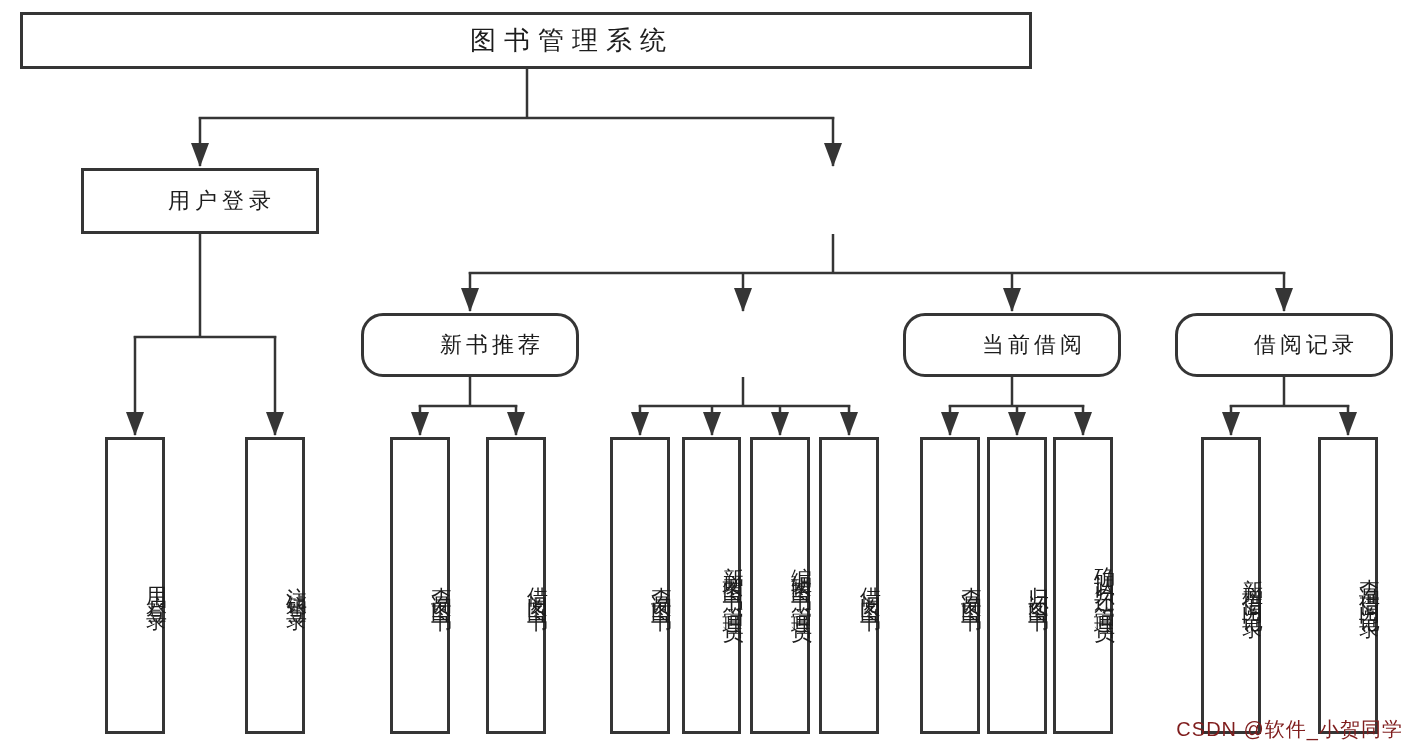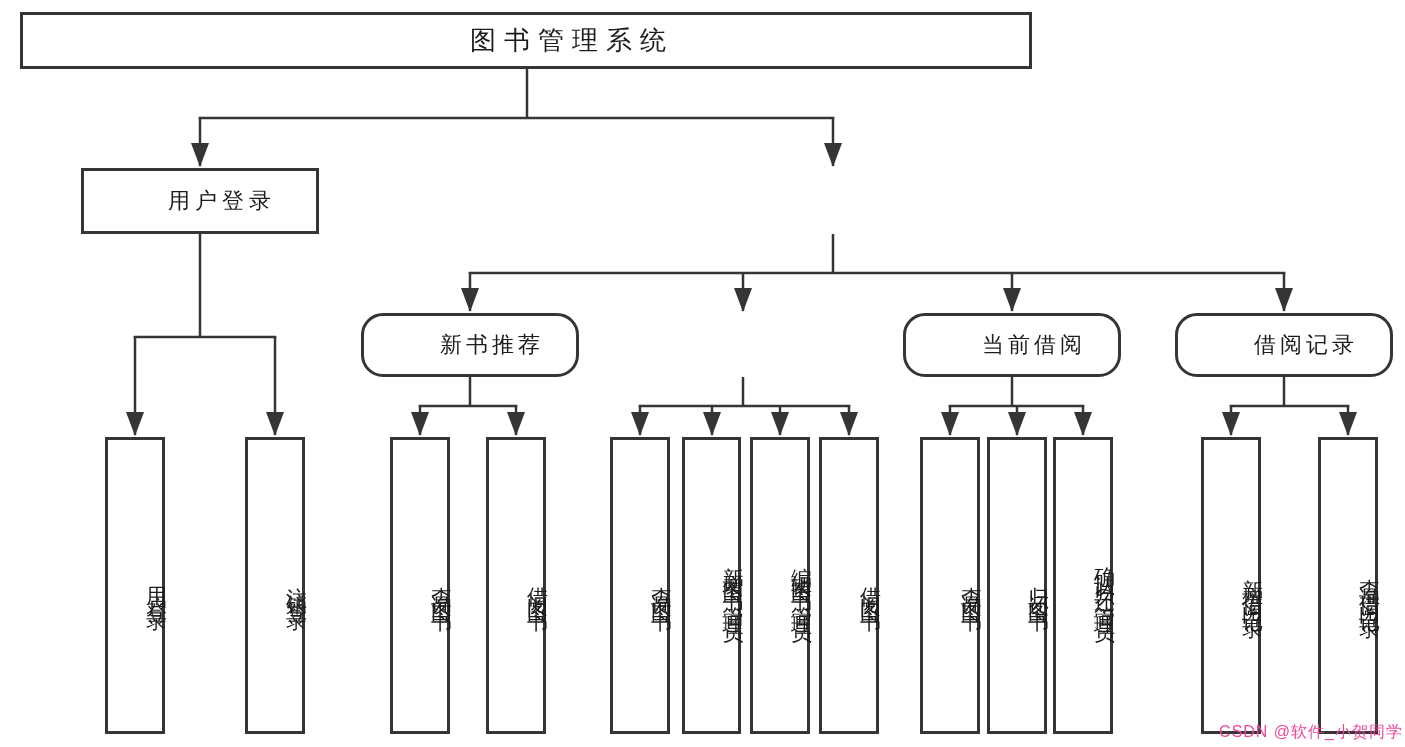--- a/index.html
+++ b/index.html
@@ -32,22 +32,22 @@
     writing-mode:vertical-rl;
     text-orientation:mixed;
     font-size:21px;
     letter-spacing:8px;
     line-height:1;
     white-space:nowrap;
   }
   .watermark{
     position:absolute;
     right:2px;bottom:4px;
-    font-size:16px;
-    color:#ec4899;
+    font-size:20px;
+    color:#7f1d1d;
     letter-spacing:1px;
     z-index:5;
   }
 </style>
 </head>
 <body>
 
 <div class="stage">
 
   <svg class="connectors" viewBox="0 0 1405 747" xmlns="http://www.w3.org/2000/svg">

